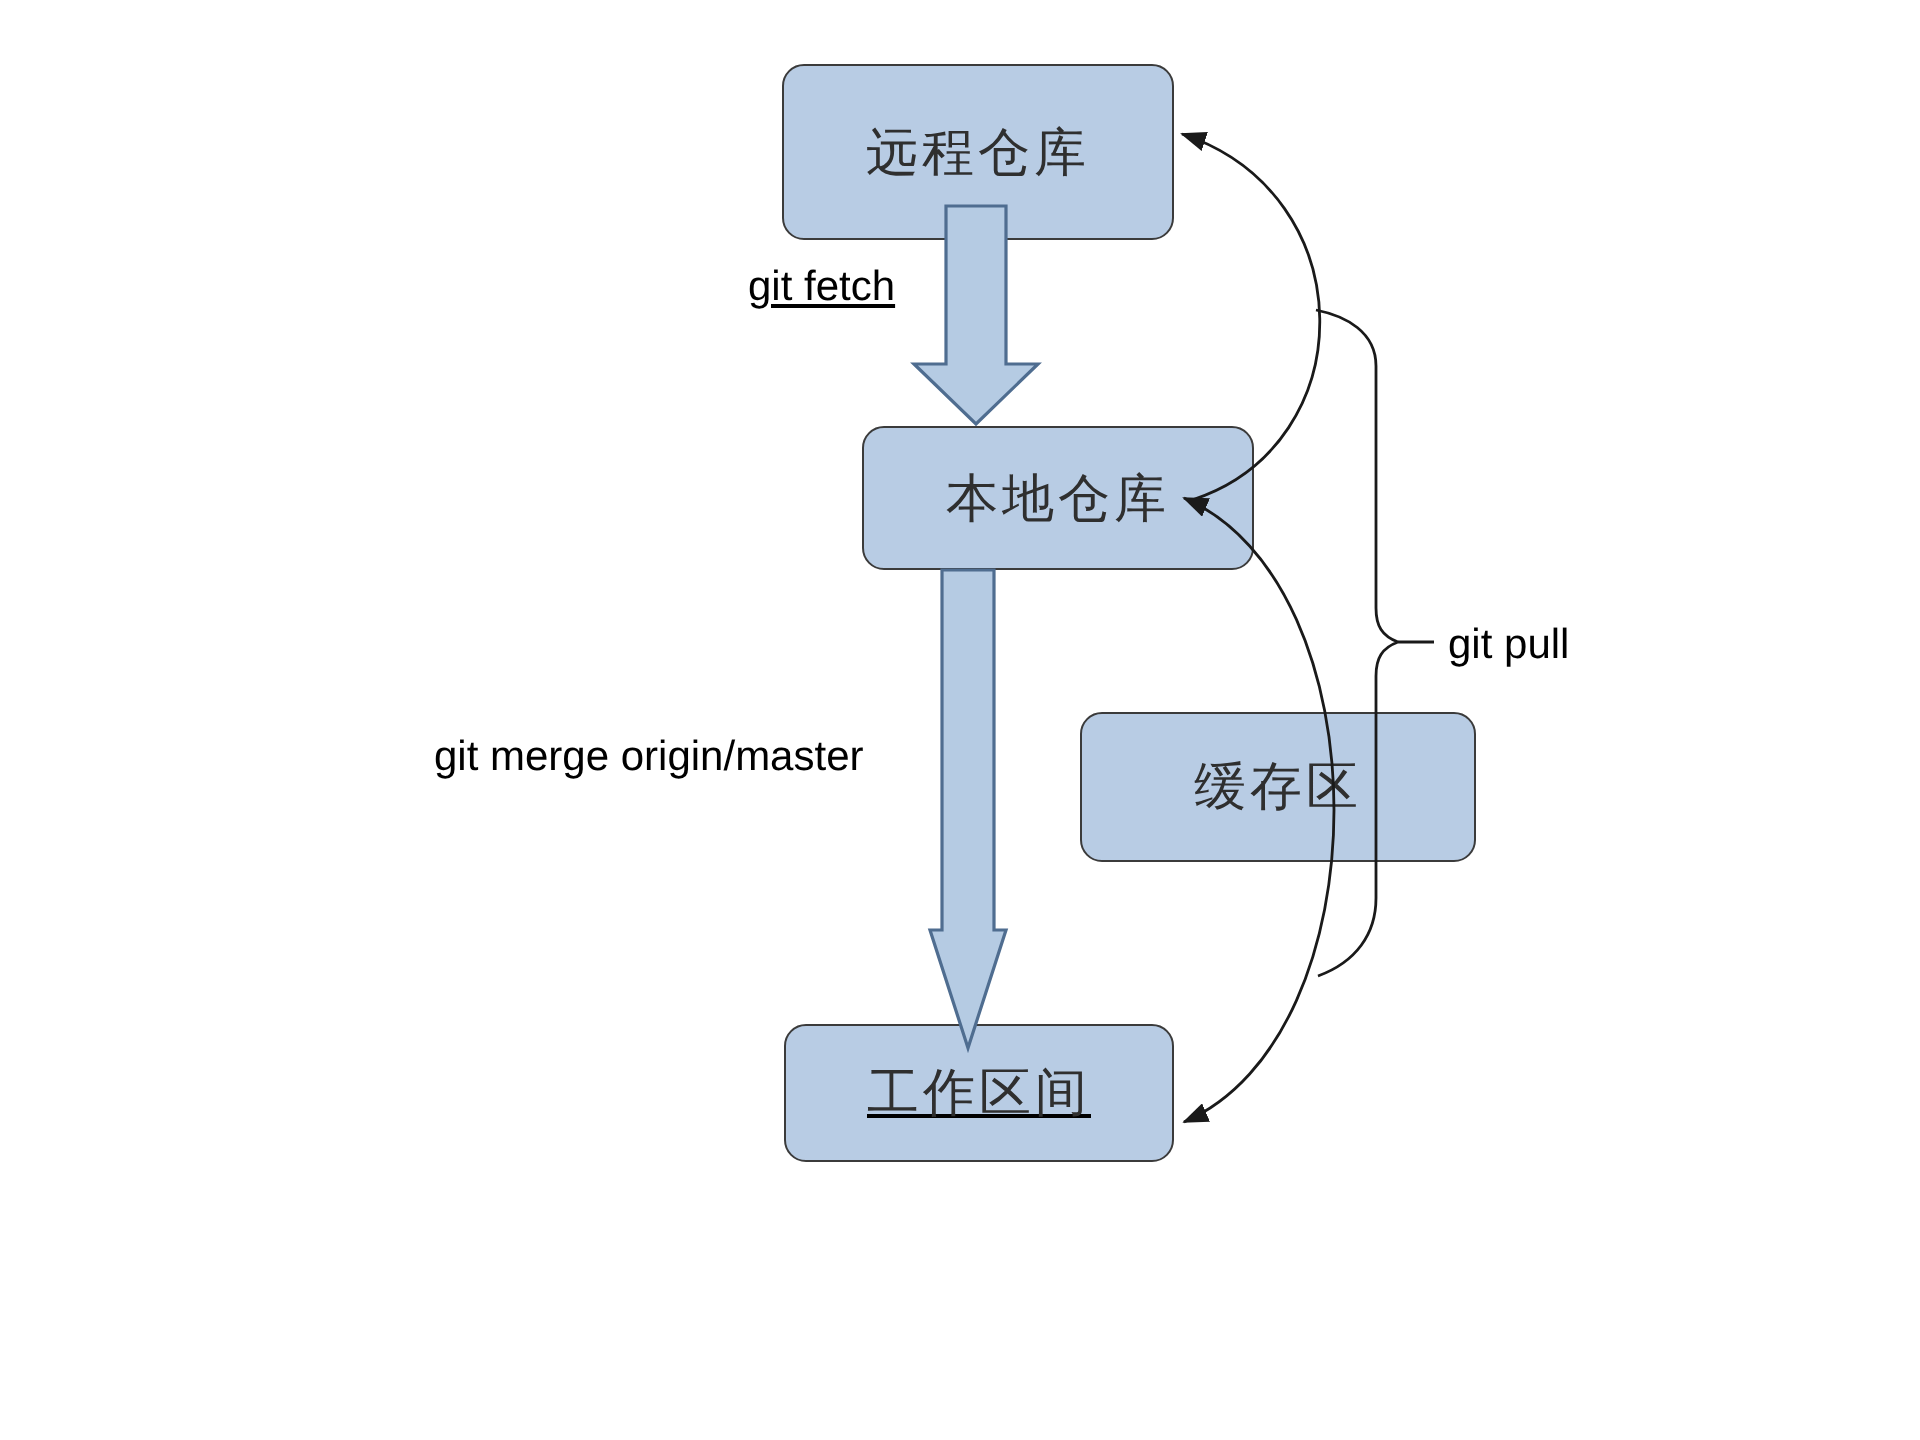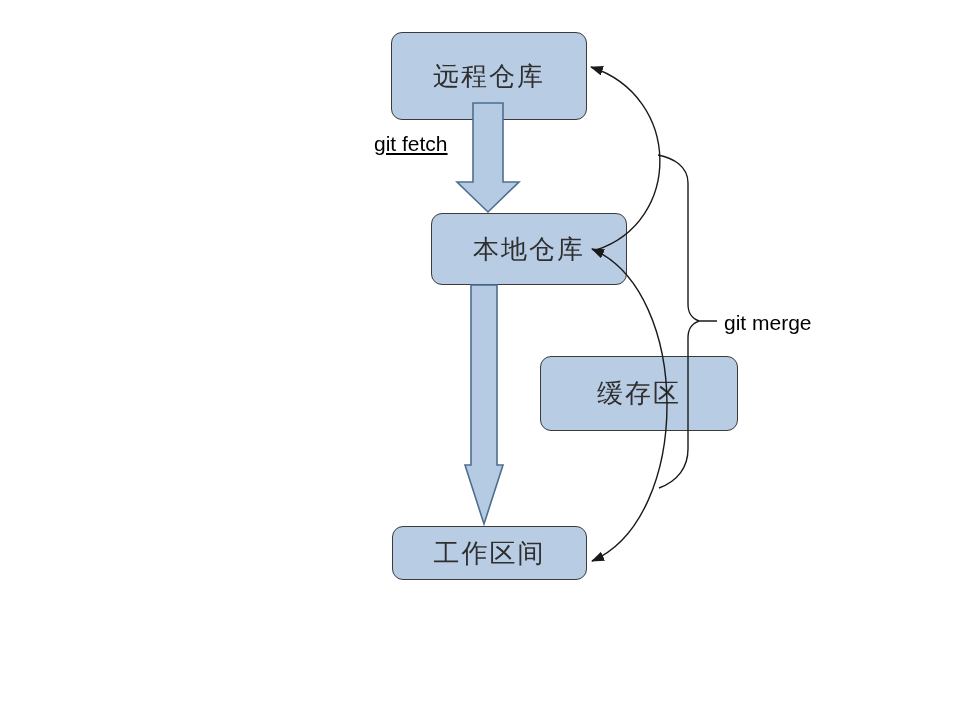--- a/index.html
+++ b/index.html
@@ -25,21 +25,21 @@
   .node-label {
     font-family: "Liberation Serif", serif;
     font-size: 26px;
     color: var(--node-text, #2f2f2f);
     letter-spacing: 2px;
     white-space: nowrap;
   }
   #node-remote { left: 391px; top: 32px;  width: 196px; height: 88px; }
   #node-local  { left: 391px; top: 213px; width: 196px; height: 72px; margin-left: 40px; }
   #node-stage  { left: 540px; top: 356px; width: 198px; height: 75px; }
-  #node-work   { left: 392px; top: 526px; width: 195px; height: 54px; }
+  #node-work   { left: 392px; top: 512px; width: 195px; height: 69px; text-decoration: underline; }
 
   #connector-layer {
     position: absolute;
     left: 0; top: 0;
     width: 960px; height: 720px;
     z-index: 2;
     pointer-events: none;
   }
   .block-arrow {
     fill: var(--block-arrow-fill, #b5cbe3);
@@ -93,15 +93,16 @@
     <polygon class="block-arrow" points="471,285 497,285 497,465 503,465 484,524 465,465 471,465"></polygon>
 
     <path class="connector" d="M 596,250 C 682,222 682,97 591,67" marker-end="url(#ah)"></path>
 
     <path class="connector" d="M 592,249 C 692,292 692,518 592,561" marker-start="url(#ah)" marker-end="url(#ah)"></path>
 
     <path class="connector" d="M 658,155 C 673,158 688,166 688,183 L 688,304 C 688,313 691,318 699,321 L 717,321 M 699,321 C 691,324 688,329 688,338 L 688,449 C 688,467 678,481 659,488"></path>
   </svg>
 
   <div class="edge-label" id="label-fetch">git fetch</div>
-  <div class="edge-label" id="label-pull">git merge</div>
+  <div class="edge-label" id="label-merge">git merge origin/master</div>
+  <div class="edge-label" id="label-pull">git pull</div>
 
 </div>
 
 </body></html>

